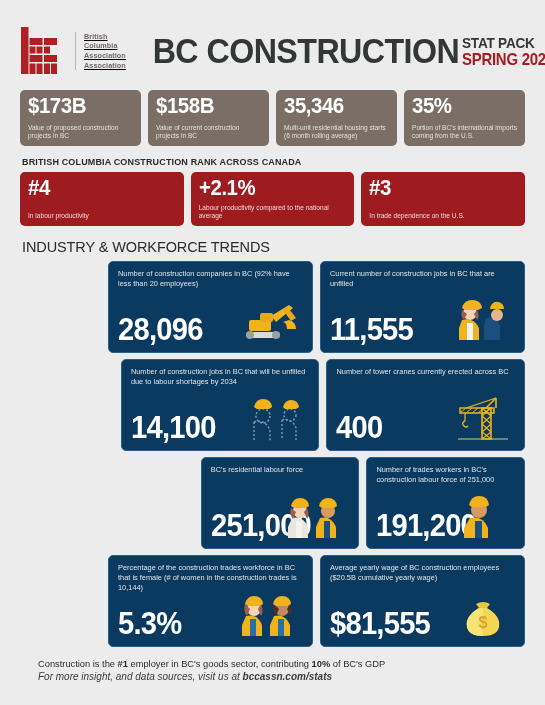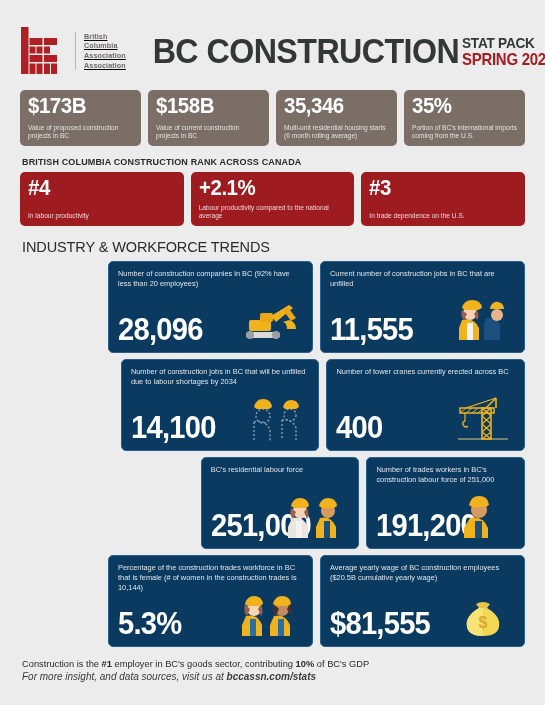--- a/index.html
+++ b/index.html
@@ -237,20 +237,21 @@
     bottom: 8px;
     width: 62px;
     height: 48px;
   }
   .blue-icon svg { display: block; width: 100%; height: 100%; }
 
   
   .footer {
     margin-top: 11px;
     padding-left: 2px;
+    margin-left: 16px;
   }
   .footer-line1 {
     font-size: 9.3px;
     line-height: 12px;
     color: #2b2b2b;
   }
   .footer-line1 b { font-weight: bold; }
   .footer-line2 {
     font-size: 10px;
     line-height: 11px;

